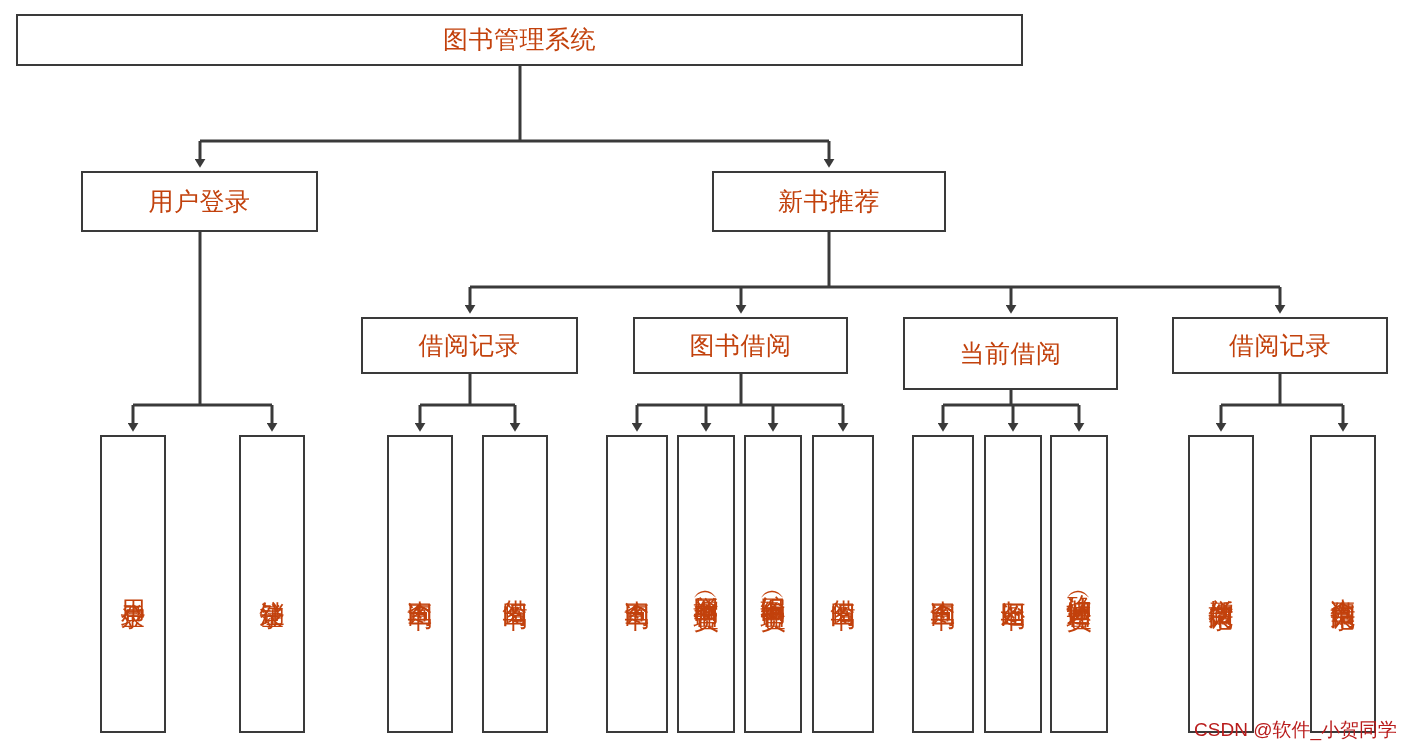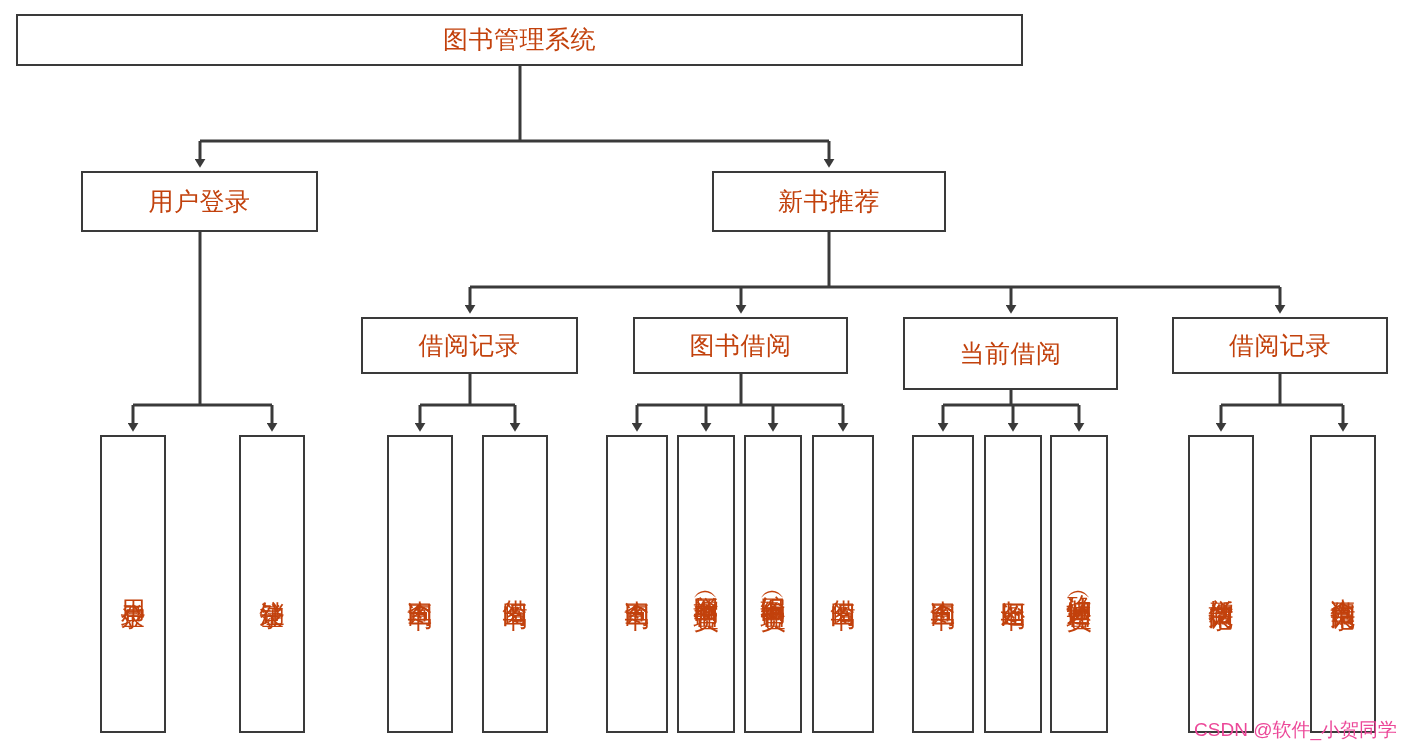--- a/index.html
+++ b/index.html
@@ -58,21 +58,21 @@
     font-size: 25px;
     line-height: 1.0;
     letter-spacing: 2px;
     white-space: nowrap;
   }
   .watermark {
     position: absolute;
     right: 8px;
     bottom: 4px;
     font-size: 19px;
-    color: #ec4899;
+    color: #b91c1c;
     white-space: nowrap;
     user-select: none;
   }
 </style>
 </head>
 <body>
 
 <div id="canvas">
 
   <svg id="wires" viewBox="0 0 1405 747" width="1405" height="747" aria-hidden="true">

